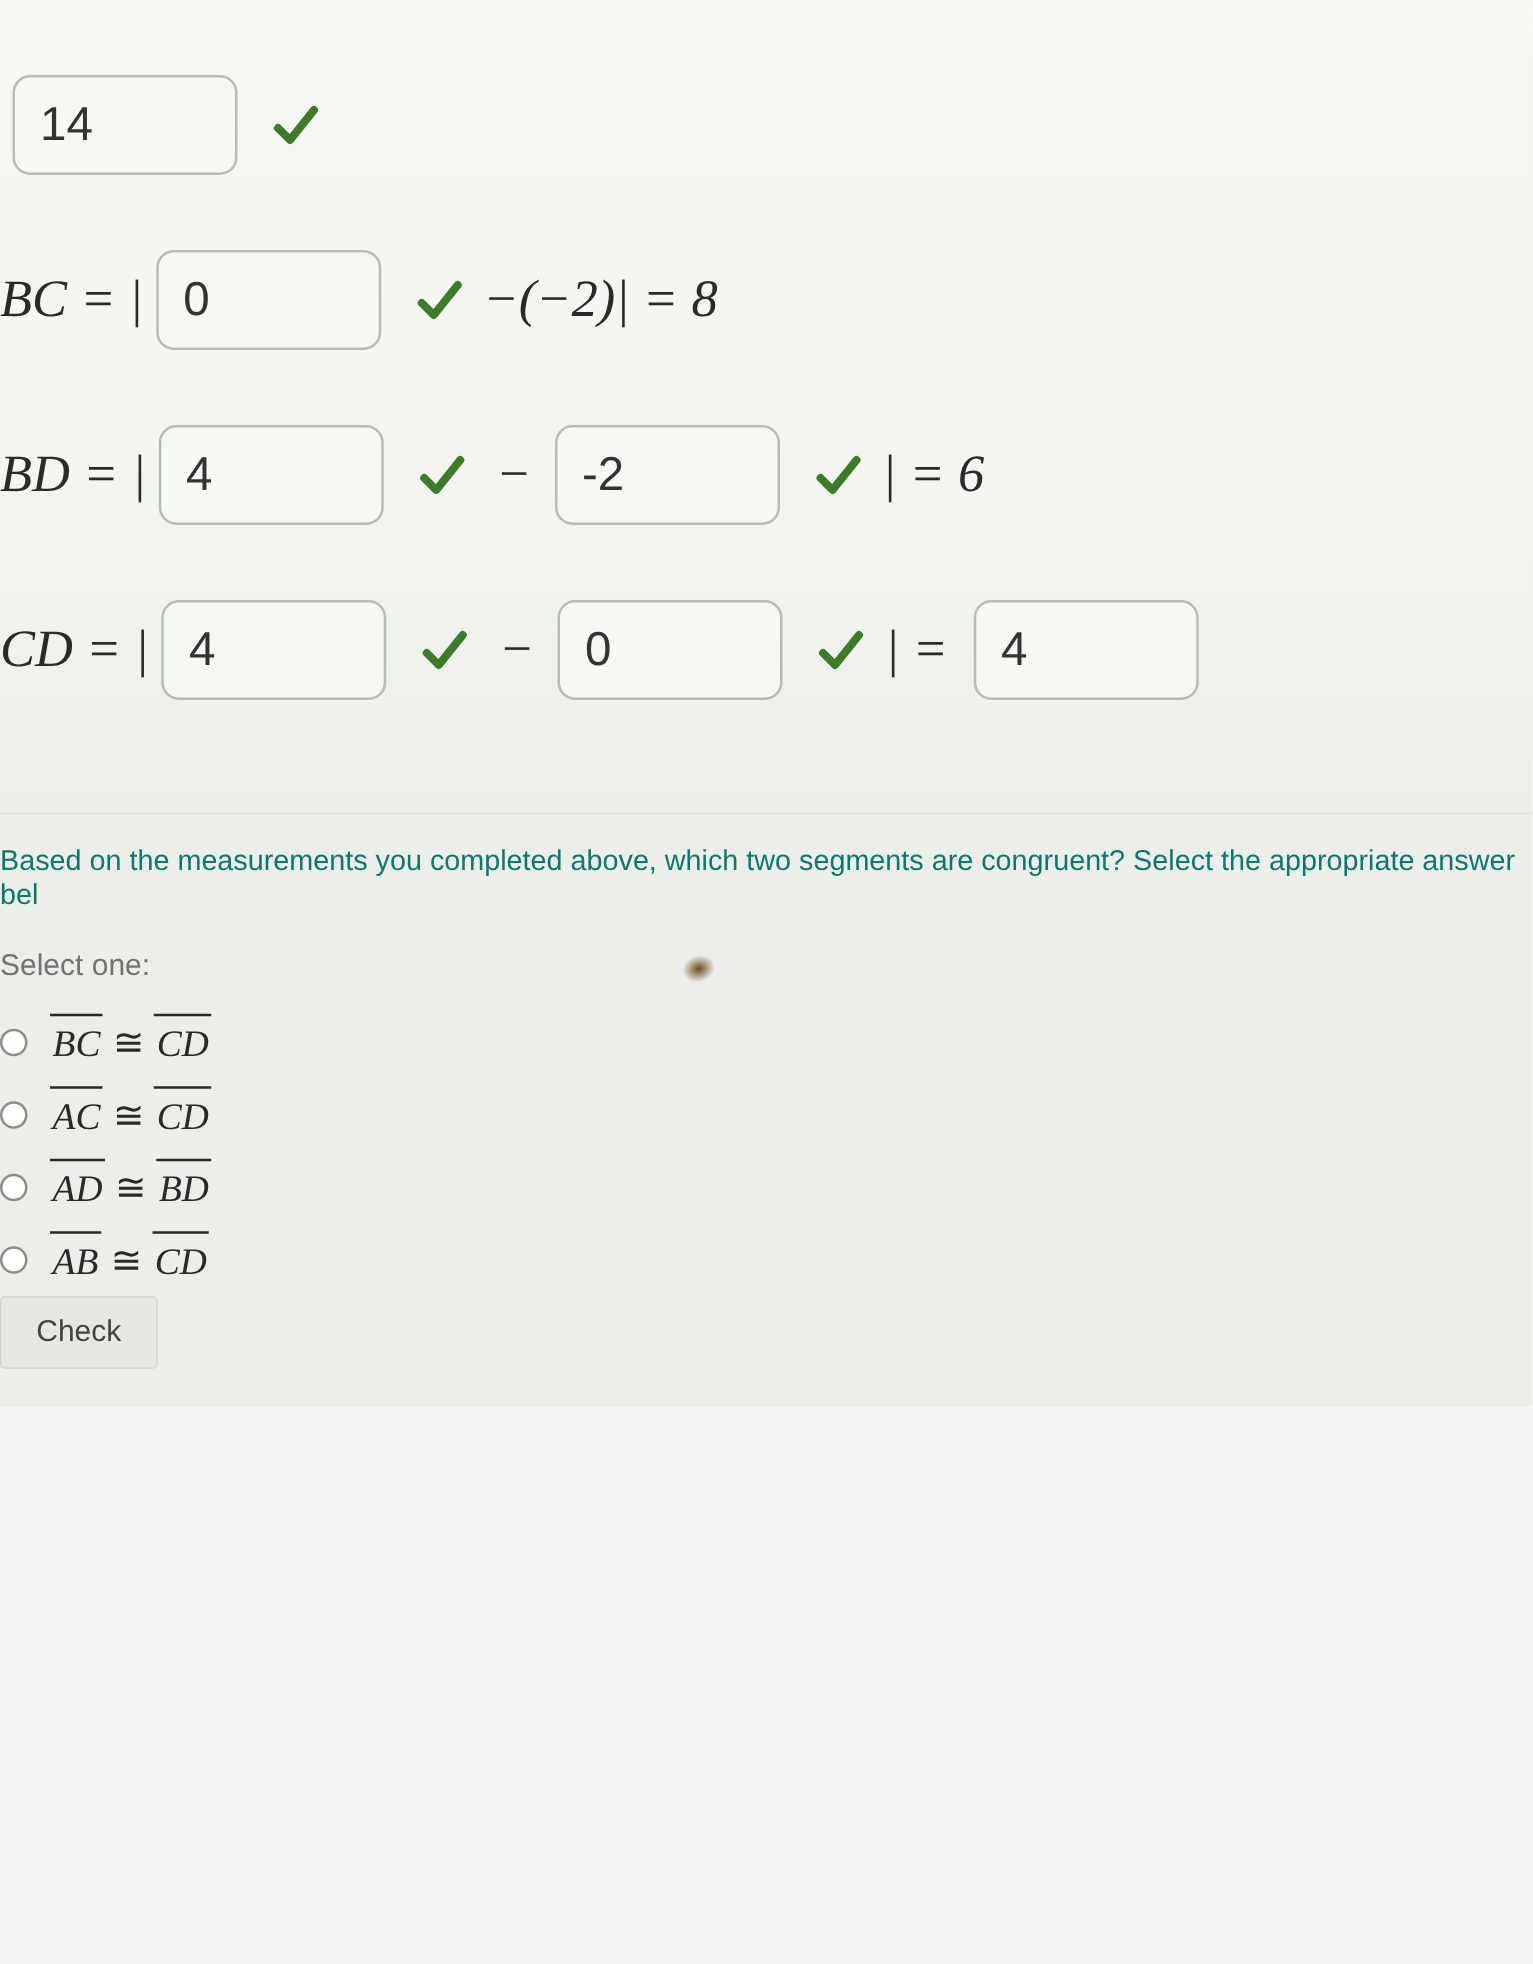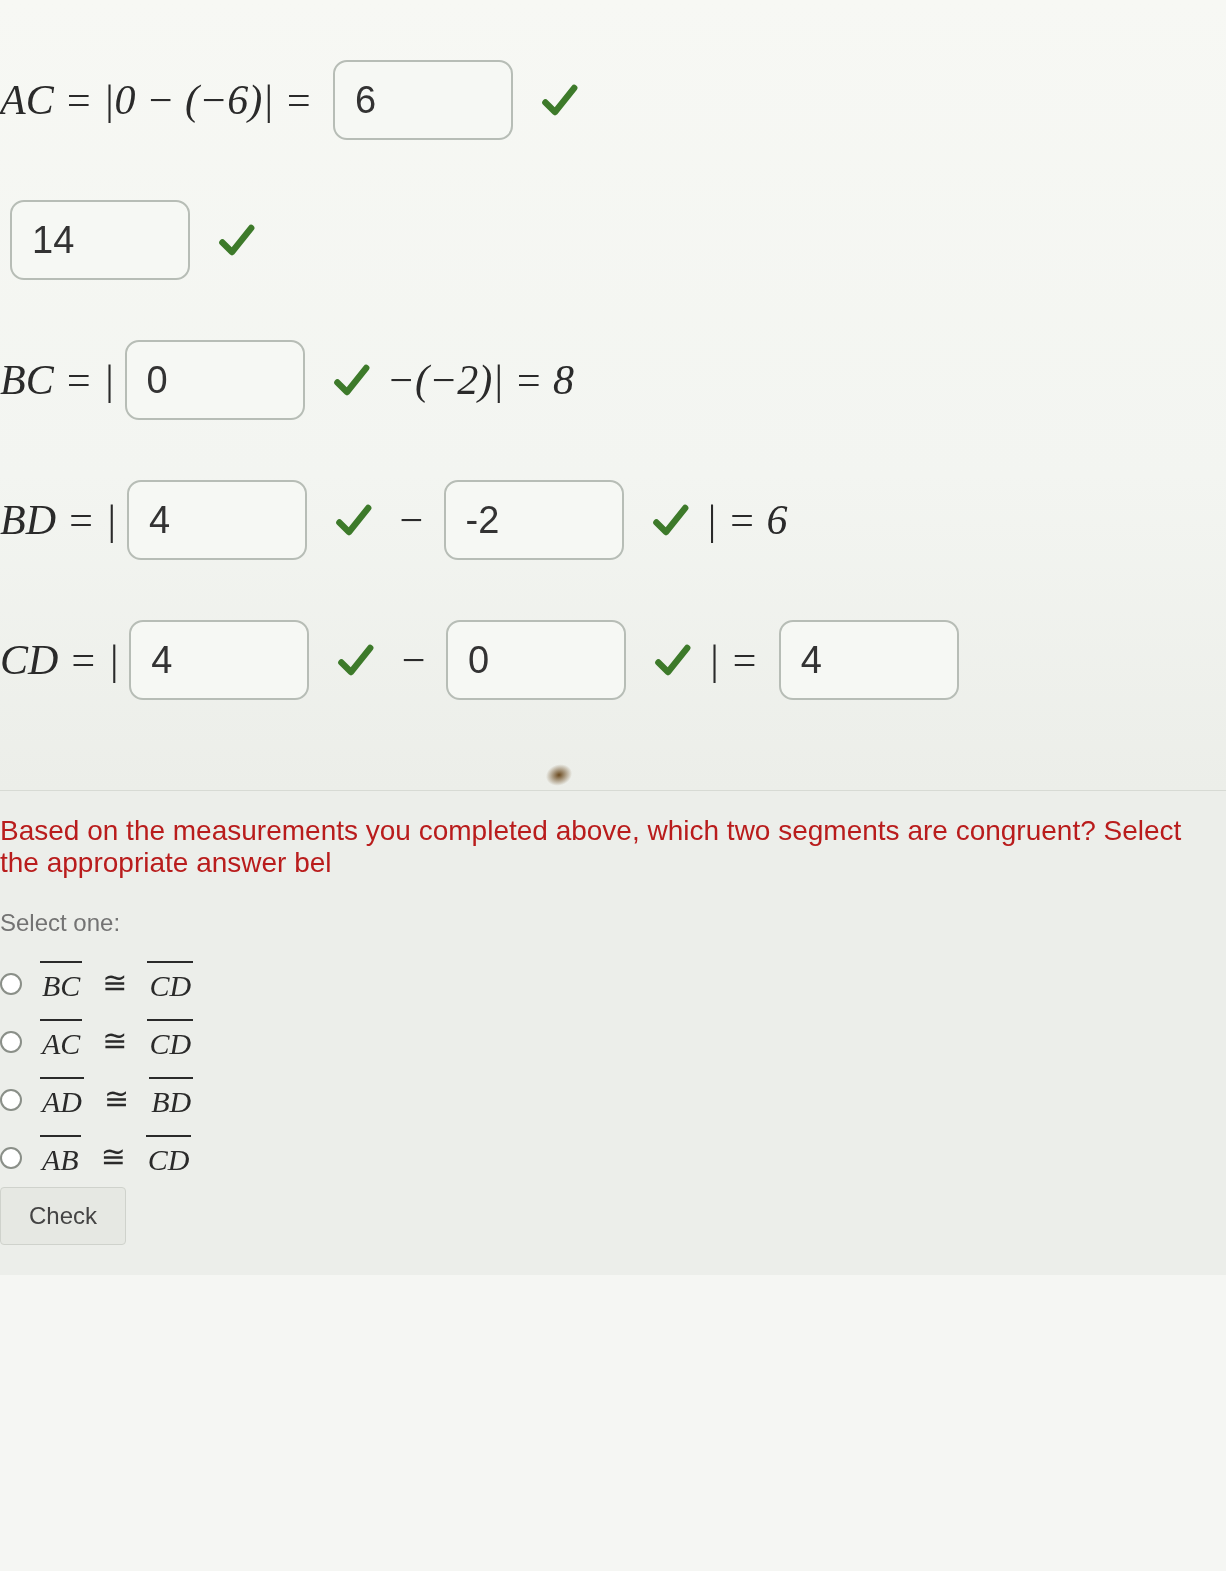--- a/index.html
+++ b/index.html
@@ -56,22 +56,22 @@
 .check-icon svg { width: 40px; height: 40px; }
 .check-icon path { stroke: #3d7a2a; stroke-width: 8; fill: none; stroke-linecap: round; stroke-linejoin: round; }
 
 .bottom-panel {
   background: #eceeea;
   border-top: 1px solid #d7dad4;
   padding: 18px 10px 30px 0;
   font-family: Arial, Helvetica, sans-serif;
 }
 .question-text {
-  font-size: 28px;
-  color: #b91c1c;
+  font-size: 23px;
+  color: #0f766e;
   padding: 6px 0 30px 0;
 }
 .select-one {
   font-size: 24px;
   color: #737373;
   margin-bottom: 18px;
 }
 .options { }
 .option-row {
   display: flex;
@@ -84,21 +84,22 @@
   border-radius: 50%;
   background: #fff;
   margin-right: 20px;
   flex-shrink: 0;
 }
 .segpair {
   font-family: Georgia, 'Times New Roman', serif;
   font-size: 30px;
   font-style: italic;
   display: flex;
-  gap: 22px;
+  align-items: center;
+  gap: 10px;
 }
 .seg {
   position: relative;
   padding-top: 4px;
 }
 .seg::before {
   content: "";
   position: absolute;
   top: -4px; left: -2px; right: -2px;
   height: 2px;
@@ -123,29 +124,20 @@
   background: radial-gradient(closest-side, #6b4a1f, rgba(107,74,31,0) 70%);
   transform: rotate(-18deg);
   pointer-events: none;
 }
 </style>
 </head>
 <body>
 
 <div class="worksheet">
 
-  <div class="eqrow">
-    <span class="eqtext">AC = |0 − (−6)| = </span>
-    <span class="answer-box">6</span>
-    <span class="check-icon">
-      <svg viewBox="0 0 50 50">
-          <path d="M8 28 L20 40 L44 10"></path>
-        </svg>
-    </span>
-  </div>
 
   <div class="eqrow">
     <span class="answer-box">14</span>
     <span class="check-icon">
       <svg viewBox="0 0 50 50">
           <path d="M8 28 L20 40 L44 10"></path>
         </svg>
     </span>
   </div>
 

